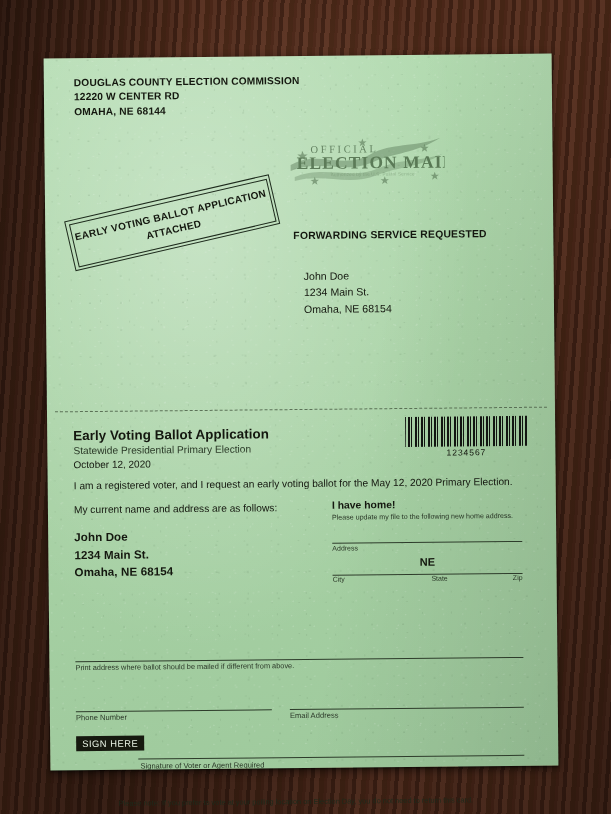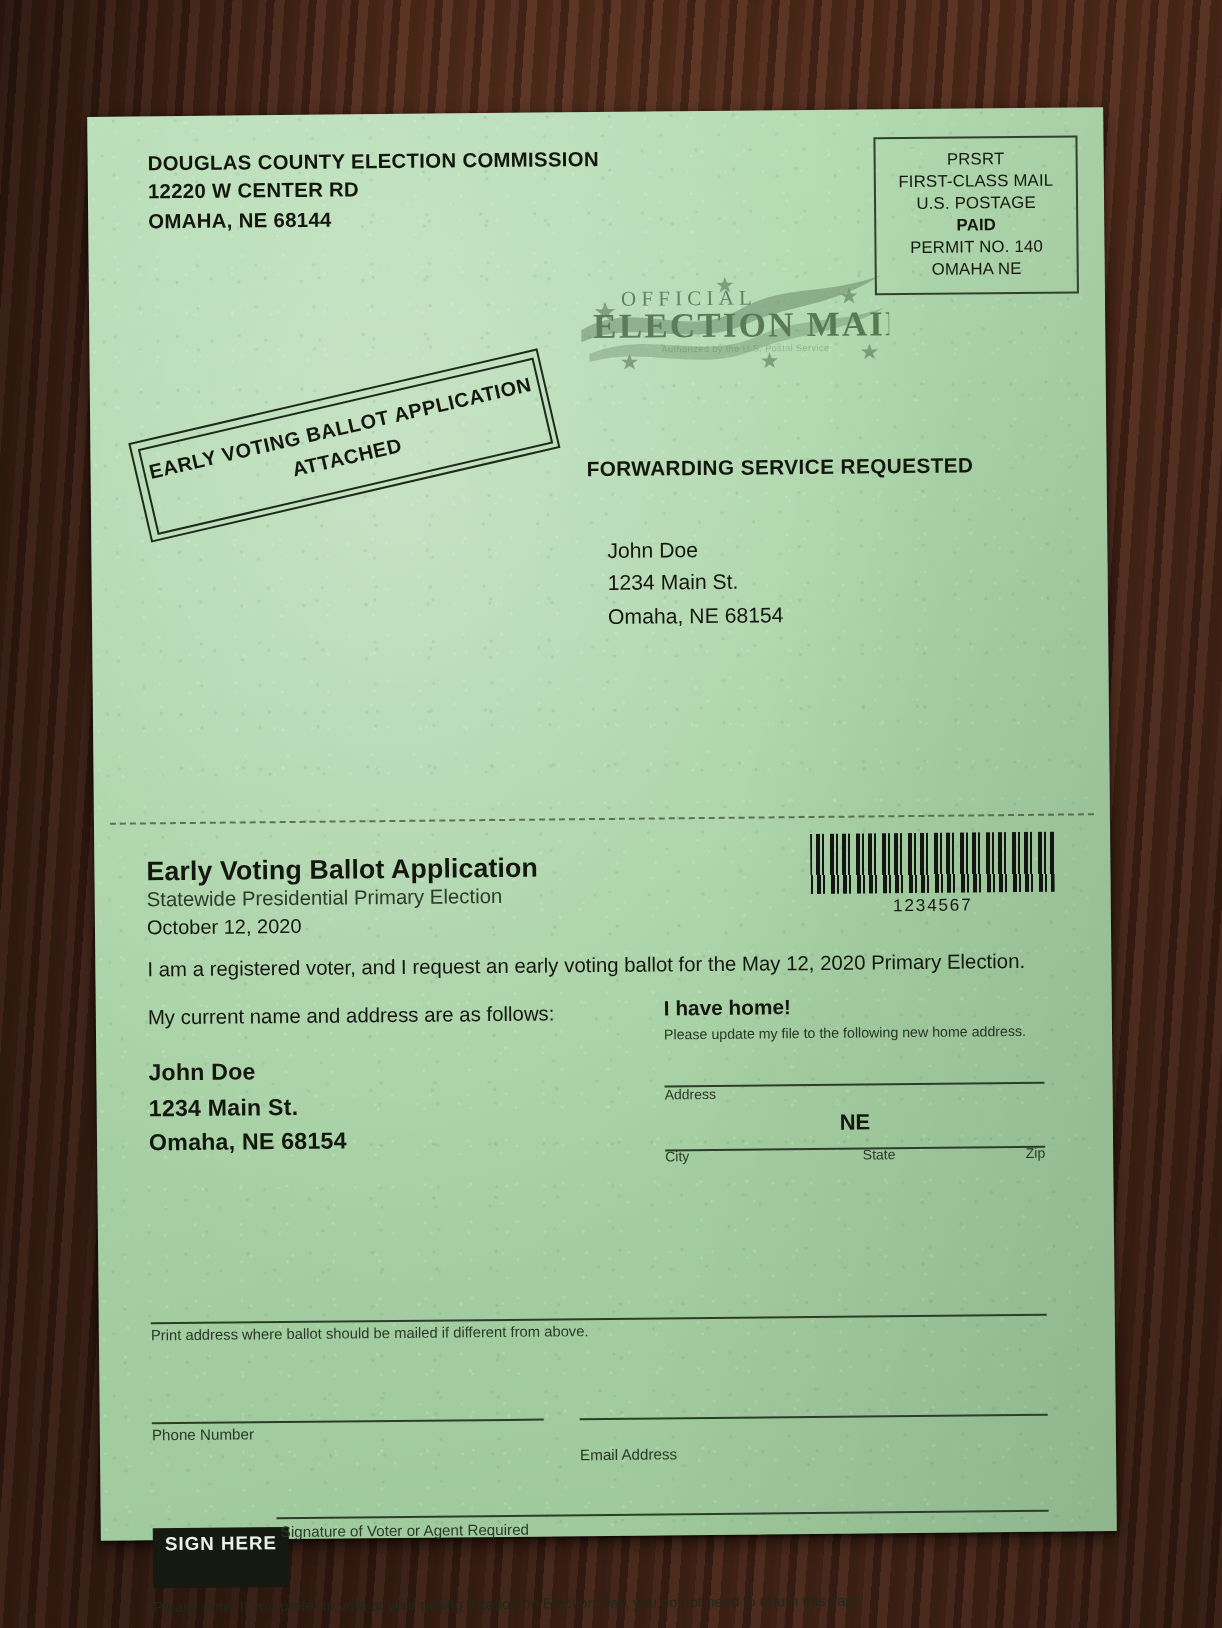--- a/index.html
+++ b/index.html
@@ -224,60 +224,52 @@
   #csz-labels .zip { flex: 0 0 22%; text-align: right; }
 
   
   #mail-addr-line { position: absolute; left: 26px; top: 243px; width: 448px; border-bottom: 1px solid #2e3c2b; }
   #mail-addr-label { position: absolute; left: 26px; top: 245px; font-size: 7.4px; color: #2b3828; }
 
   
   #phone-line { position: absolute; left: 26px; top: 293px; width: 196px; border-bottom: 1px solid #2e3c2b; }
   #phone-label { position: absolute; left: 26px; top: 295px; font-size: 7.6px; color: #2b3828; }
   #email-line { position: absolute; left: 240px; top: 293px; width: 234px; border-bottom: 1px solid #2e3c2b; }
-  #email-label { position: absolute; left: 240px; top: 295px; font-size: 7.6px; color: #2b3828; margin-top: 12px; }
+  #email-label { position: absolute; left: 240px; top: 295px; font-size: 7.6px; color: #2b3828; }
 
   
   #sign-here {
-    position: absolute; left: 26px; top: 346px;
+    position: absolute; left: 26px; top: 318px;
     background: #16190f; color: #e8f2e4;
-    font-size: 9.4px; font-weight: bold; letter-spacing: 0.5px;
-    padding: 2px 6px 17px;
+    font-size: 9.4px; font-weight: normal; letter-spacing: 0.5px;
+    padding: 2px 6px 2px;
   }
   #signature-line { position: absolute; left: 88px; top: 341px; width: 386px; border-bottom: 1px solid #2e3c2b; }
   #signature-label { position: absolute; left: 90px; top: 344px; font-size: 7.6px; color: #2b3828; }
 
   
   #footer-note {
     position: absolute; left: 26px; top: 381px;
     font-size: 7.4px; color: #1d2a1b;
   }
-  #footer-note b { font-weight: normal; }
+  #footer-note b { font-weight: normal; margin-left: 42px; }
 </style>
 </head>
 <body>
 
 <div id="desk"></div>
 
 <div id="card">
 
   <div class="layer" id="return-address">
     <div>DOUGLAS COUNTY ELECTION COMMISSION</div>
     <div>12220 W CENTER RD</div>
     <div>OMAHA, NE 68144</div>
   </div>
 
-  <div class="layer" id="permit-box">
-    <div>PRSRT</div>
-    <div>FIRST-CLASS MAIL</div>
-    <div>U.S. POSTAGE</div>
-    <div class="paid">PAID</div>
-    <div>PERMIT NO. 140</div>
-    <div>OMAHA NE</div>
-  </div>
 
   <div class="layer" id="election-mail-logo">
     <svg viewBox="0 0 160 56" width="160" height="56">
       <g fill="#3d5a3a">
         <path d="M6 34 C34 18, 58 40, 86 24 C108 12, 128 18, 156 8 C130 24, 110 22, 88 32 C60 44, 34 28, 6 40 Z" opacity="0.55"></path>
         <path d="M10 46 C40 34, 66 50, 94 38 C116 28, 136 32, 158 24 C134 38, 114 36, 92 45 C64 56, 38 42, 10 50 Z" opacity="0.40"></path>
         <g opacity="0.75">
           <polygon points="18,20 19.4,23.6 23.2,23.6 20.1,25.9 21.3,29.6 18,27.4 14.7,29.6 15.9,25.9 12.8,23.6 16.6,23.6"></polygon>
           <polygon points="78,8 79.1,11 82.2,11 79.7,12.9 80.7,15.9 78,14.1 75.3,15.9 76.3,12.9 73.8,11 76.9,11"></polygon>
           <polygon points="140,14 141.1,17 144.2,17 141.7,18.9 142.7,21.9 140,20.1 137.3,21.9 138.3,18.9 135.8,17 138.9,17"></polygon>

